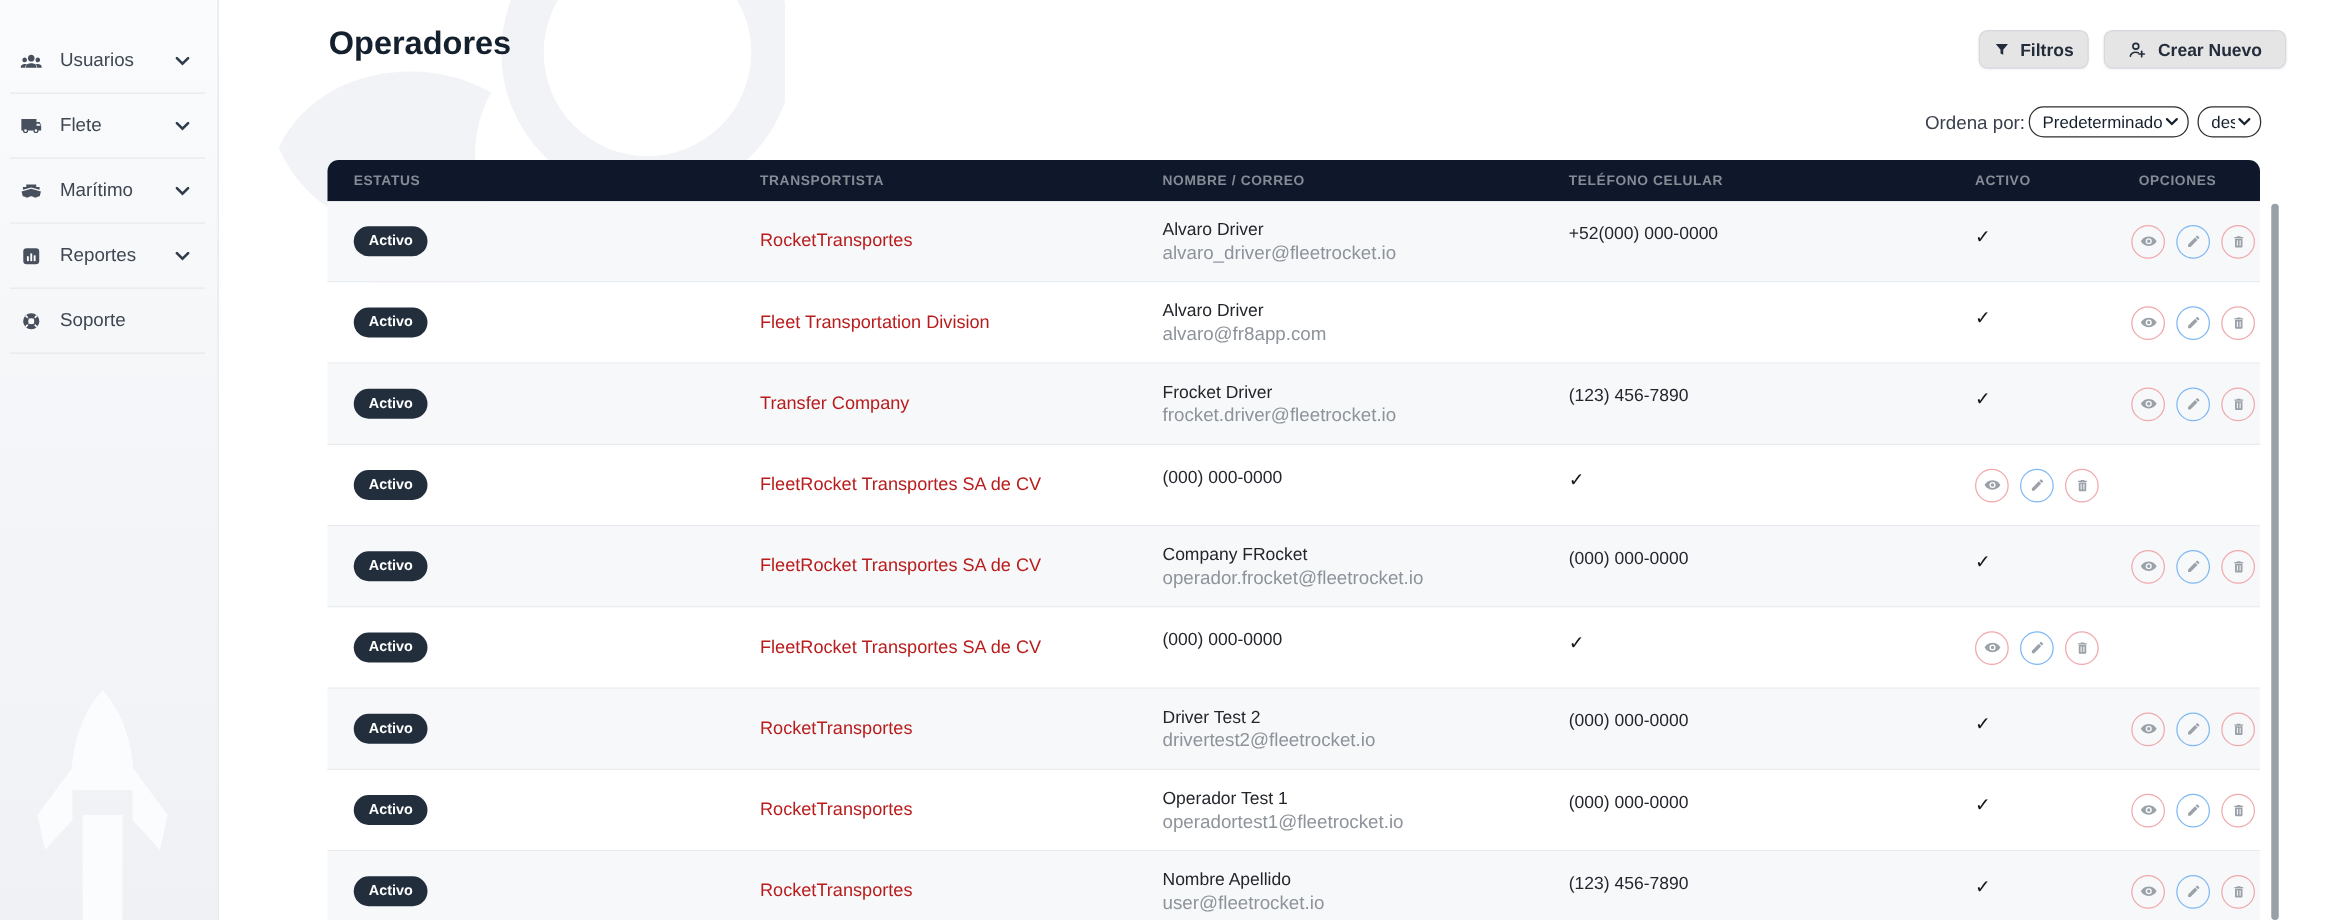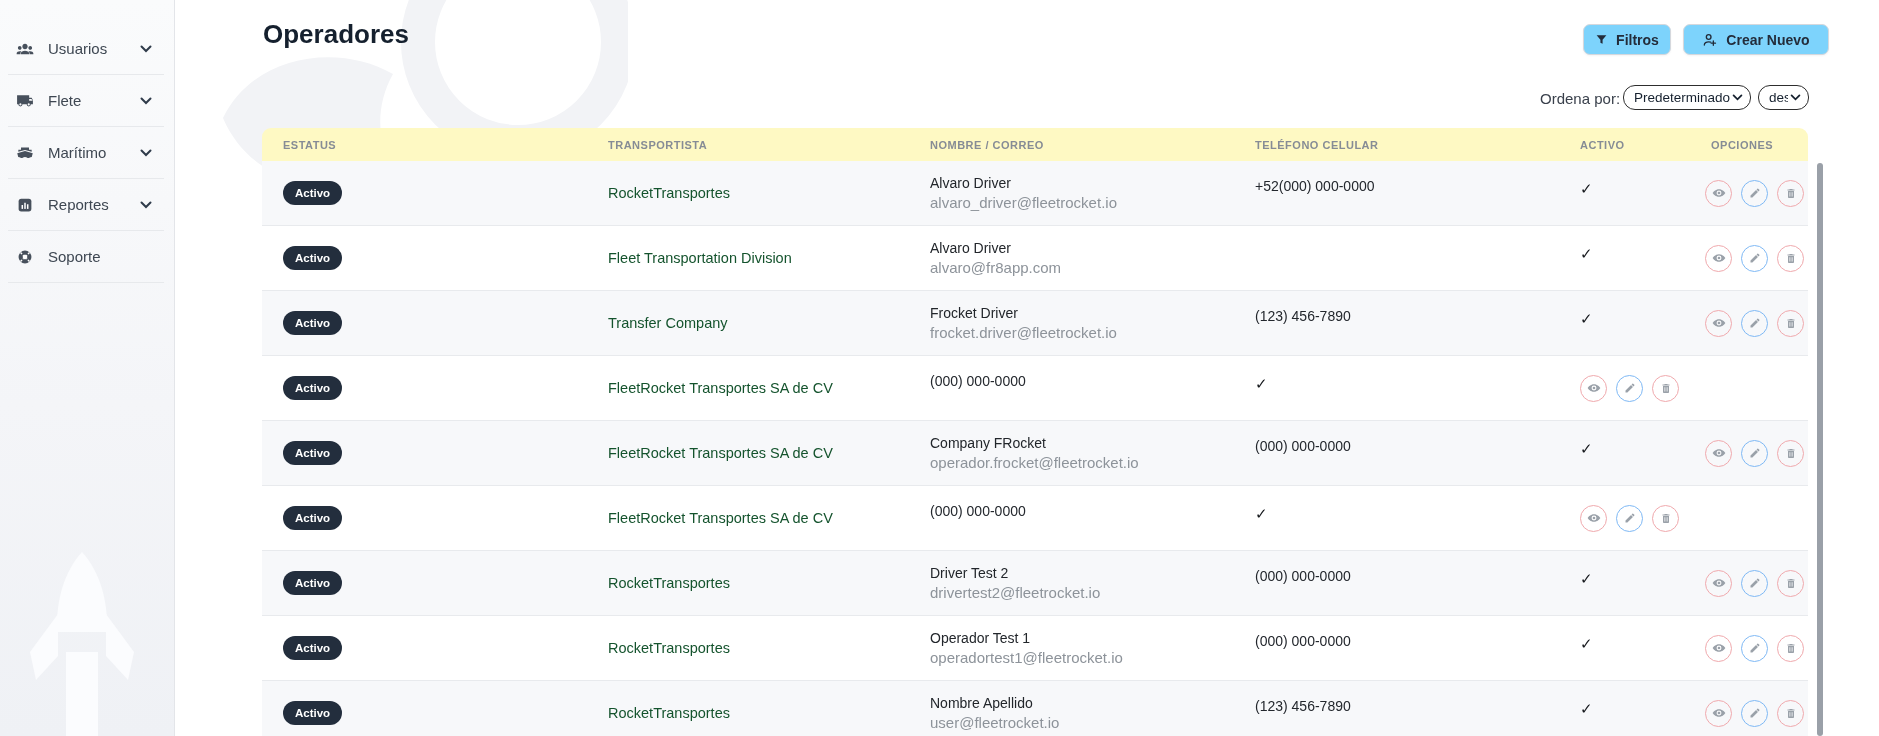--- a/index.html
+++ b/index.html
@@ -21,21 +21,21 @@
   .side-rocket { position:absolute; left:16px; top:552px; }
 
   
   .wm-top { position:absolute; left:178px; top:0; z-index:0; pointer-events:none; }
 
   
   .page-title { position:absolute; left:263px; top:19px; z-index:2;
                 font-size:26px; font-weight:700; color:#15202e; }
   .top-btn { position:absolute; top:24px; height:31px; z-index:2;
              display:flex; align-items:center; justify-content:center; gap:8px;
-             background:#7dd3fc; border:1px solid #d5d8dd; border-radius:7px;
+             background:#e5e5e5; border:1px solid #d5d8dd; border-radius:7px;
              font-size:14px; font-weight:600; color:#232c3a; cursor:pointer;
              box-shadow:0 1px 2px rgba(20,30,50,.05);
              font-family:"Liberation Sans", sans-serif; }
   .btn-filtros { left:1583px; width:88px; }
   .btn-crear   { left:1683px; width:146px; }
 
   .order-label { position:absolute; left:1540px; top:90px; z-index:2;
                  font-size:15px; color:#3a414c; }
   .sel-wrap { position:absolute; top:85px; z-index:2; }
   .sel-wrap select { appearance:none; -webkit-appearance:none; width:100%; height:25px;
@@ -43,30 +43,30 @@
                      font-size:13.5px; color:#15202e; padding:0 20px 0 10px; cursor:pointer;
                      font-family:"Liberation Sans", sans-serif; }
   .sel-wrap .chev { position:absolute; right:8px; top:9px; pointer-events:none; display:flex; }
   .sel-pred { left:1623px; width:128px; }
   .sel-desc { left:1758px; width:51px; }
 
   
   .op-table { position:absolute; left:262px; top:128px; width:1546px; z-index:1; }
   .thead, .row { display:grid; grid-template-columns:346px 322px 325px 325px 125px 103px;
                  align-items:center; }
-  .thead { height:33px; background:#fef9c3; border-radius:9px 9px 0 0;
+  .thead { height:33px; background:#0f172a; border-radius:9px 9px 0 0;
            color:#868c95; font-size:11px; font-weight:700; letter-spacing:.5px; }
   .thead .th:first-child { padding-left:21px; }
   .thead .th-opc { padding-left:6px; }
   .row { height:65px; background:#fff; border-bottom:1px solid #e8eaed; }
   .rows-body .row:nth-child(odd) { background:#f7f8fa; }
   .c-status { padding-left:21px; }
   .badge { display:inline-block; background:#232e3d; color:#fff; font-size:11.5px;
            font-weight:700; padding:6px 12px; border-radius:13px; }
-  .c-carrier a { color:#14532d; font-size:14.5px; text-decoration:none; cursor:pointer; }
+  .c-carrier a { color:#b91c1c; font-size:14.5px; text-decoration:none; cursor:pointer; }
   .c-name .nm { font-size:14px; color:#22262b; }
   .c-name .em { font-size:15px; color:#8d939a; margin-top:3px; }
   .c-phone { font-size:14px; color:#23272d; margin-bottom:15px; }
   .c-active { font-size:15px; color:#15181c; margin-bottom:8px; }
   .c-actions { display:flex; gap:9px; }
   .act { width:27px; height:27px; border-radius:50%; background:transparent;
          display:flex; align-items:center; justify-content:center; cursor:pointer; }
   .act-view, .act-del { border:1px solid #f0a9ad; }
   .act-edit { border:1px solid #7fb9f5; }
 

